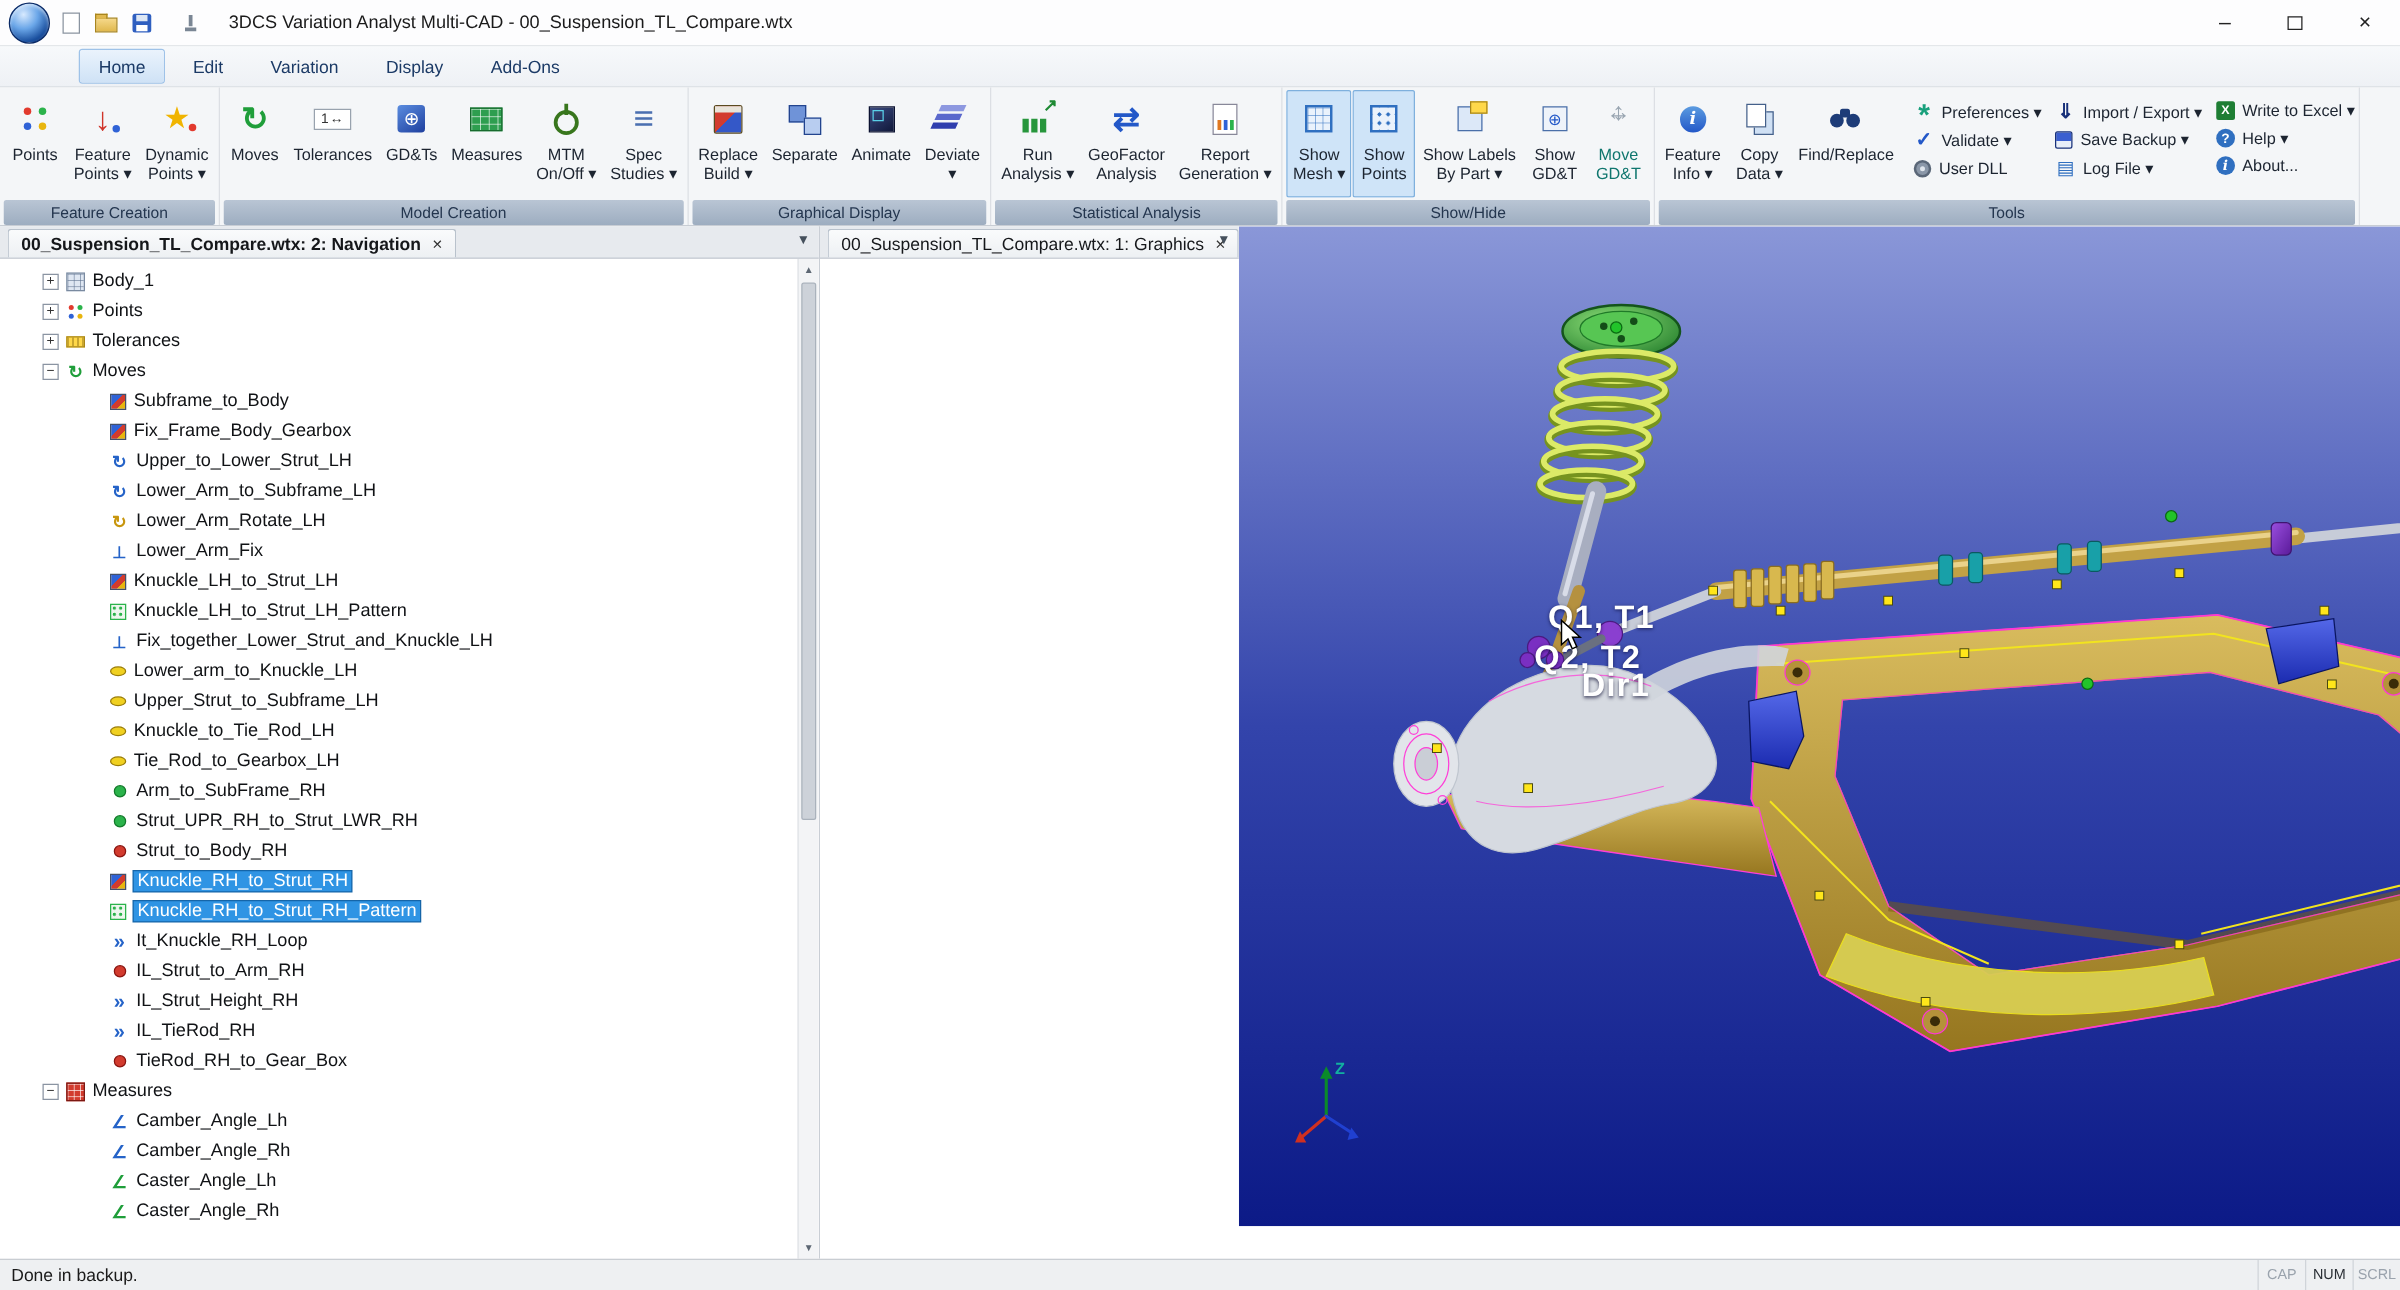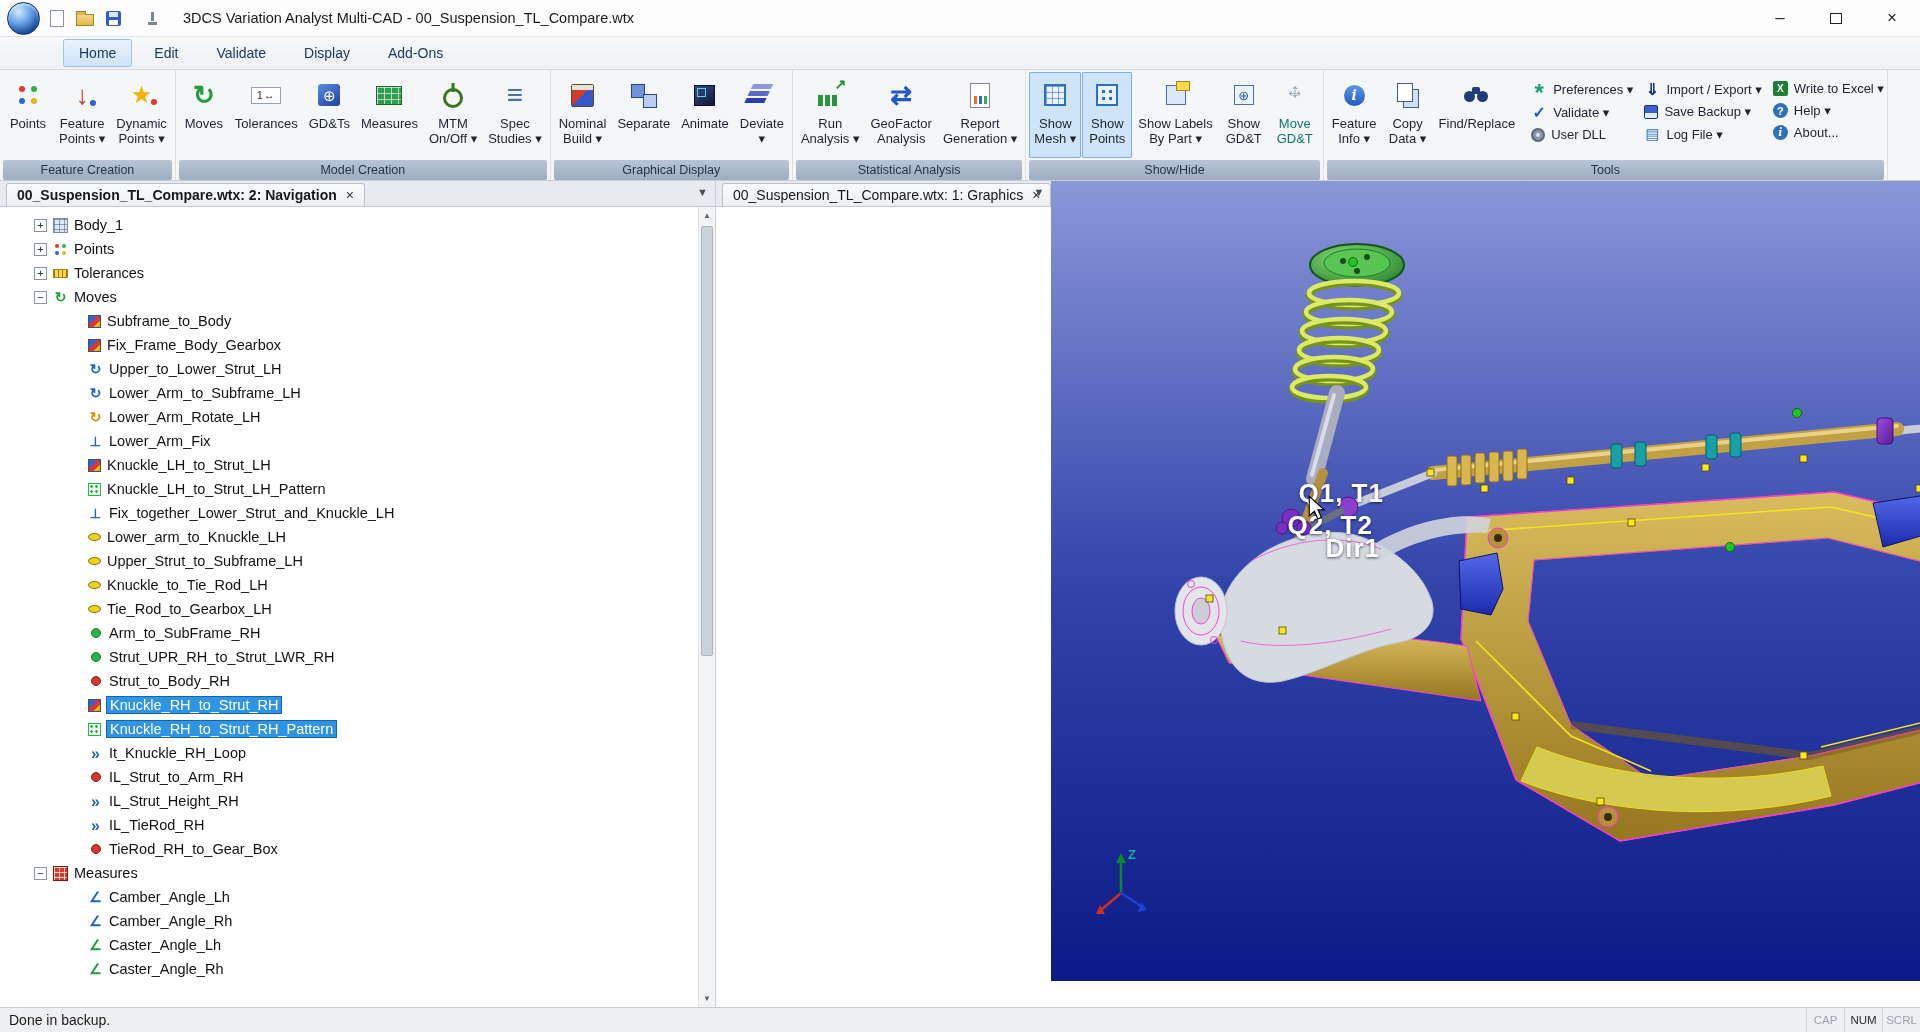--- a/index.html
+++ b/index.html
@@ -114,21 +114,21 @@
   .s-help{width:15px;height:15px;border-radius:50%;background:#2f6fc0}
   .s-help::before{content:"?";color:#fff;font-size:11px;font-weight:bold}
   .s-dll{width:14px;height:14px;border-radius:50%;background:#8a97a8;border:2px solid #5a6778;position:relative}
   .s-dll::before{content:"";position:absolute;inset:3px;background:#dfe5ec;border-radius:50%}
   .s-log::before{content:"▤";color:#2f6fc0;font-size:15px}
   .s-about{width:15px;height:15px;border-radius:50%;background:#2f6fc0}
   .s-about::before{content:"i";color:#fff;font-size:11px;font-weight:bold;font-style:italic;font-family:"DejaVu Serif",serif}
 
   
   .workspace{flex:1;display:flex;min-height:0}
-  .pane-left{width:716px;flex:none;display:flex;flex-direction:column;border-right:1px solid #c9ced5}
+  .pane-left{width:656px;flex:none;display:flex;flex-direction:column;border-right:1px solid #c9ced5}
   .pane-right{flex:1;display:flex;flex-direction:row;min-width:0}
   .tabbar{height:26px;background:var(--tabbar_bg,#e7eaee);border-bottom:1px solid #c3c9d1;display:flex;align-items:flex-end;position:relative;flex:none}
   .tab{display:flex;align-items:center;gap:9px;height:23px;margin-left:6px;padding:0 10px;
     background:linear-gradient(#fafbfc,#edf0f3);border:1px solid #b9c2cc;border-bottom:none;border-radius:3px 3px 0 0;font-size:14px;color:#15171a}
   .tab.focused .ttext{font-weight:bold}
   .tab .x{font-size:14px;color:#333;line-height:1}
   .tabchev{position:absolute;right:7px;top:5px;font-size:11px;color:#45505c}
   .tabchev::before{content:"▼"}
 
   
@@ -203,21 +203,21 @@
       <div class="wc wc-max">
           <span></span>
         </div>
       <div class="wc">×</div>
     </div>
   </div>
 
   <div class="menubar">
     <span class="mtab active">Home</span>
     <span class="mtab">Edit</span>
-    <span class="mtab">Validate</span>
+    <span class="mtab">Variation</span>
     <span class="mtab">Display</span>
     <span class="mtab">Add-Ons</span>
   </div>
 
   <div class="ribbon">
 
     <div class="rgroup">
       <div class="rbtns">
         <div class="rbtn">
           <span class="ri">
@@ -291,21 +291,21 @@
       </div>
       <div class="rgname">Model Creation</div>
     </div>
 
     <div class="rgroup">
       <div class="rbtns">
         <div class="rbtn">
           <span class="ri">
               <span class="i-nominal"></span>
             </span>
-          <span class="rlbl">Nominal</span>
+          <span class="rlbl">Replace</span>
           <span class="rlbl">Build ▾</span>
         </div>
         <div class="rbtn">
           <span class="ri">
               <span class="i-separate"></span>
             </span>
           <span class="rlbl">Separate</span>
           <span class="rlbl"></span>
         </div>
         <div class="rbtn">

